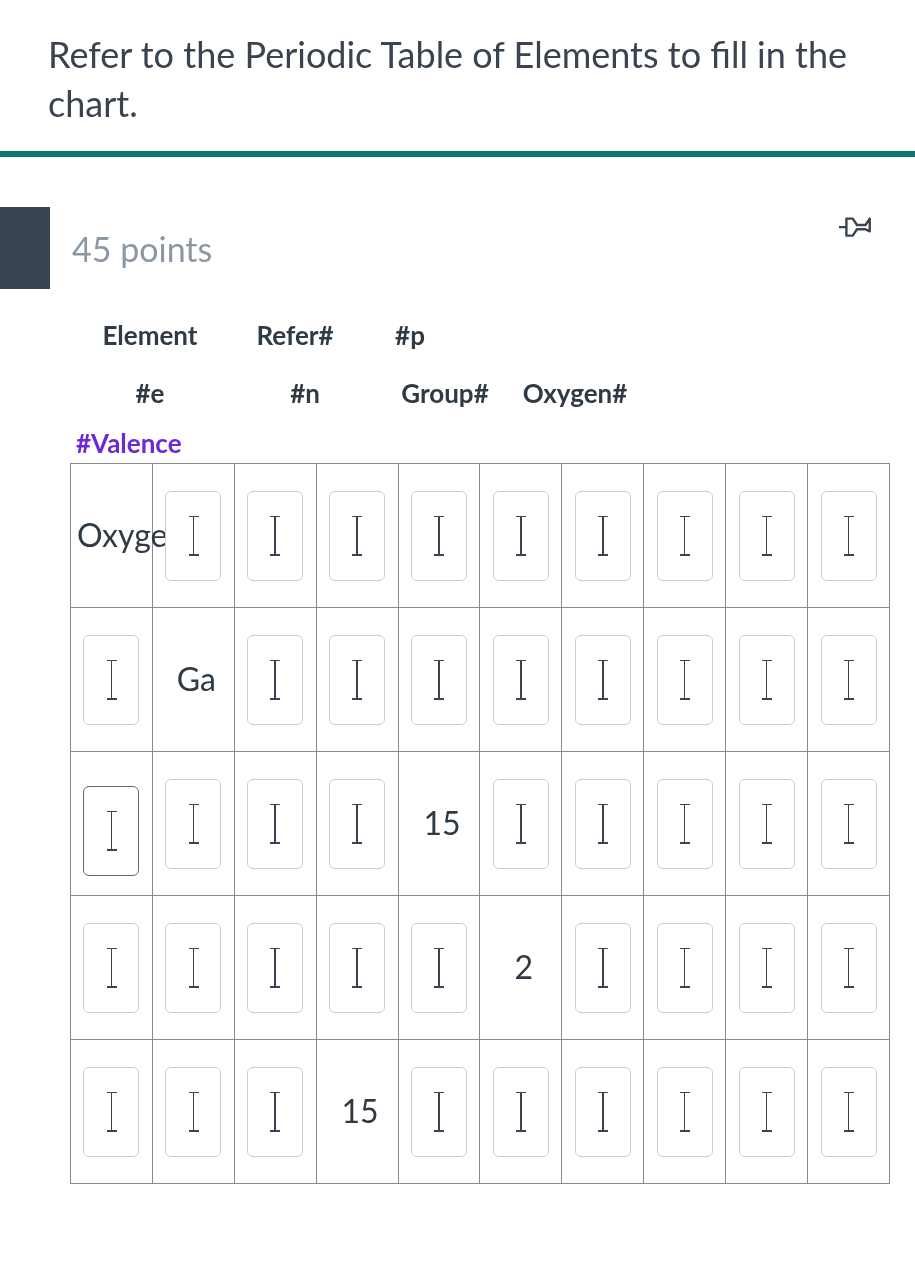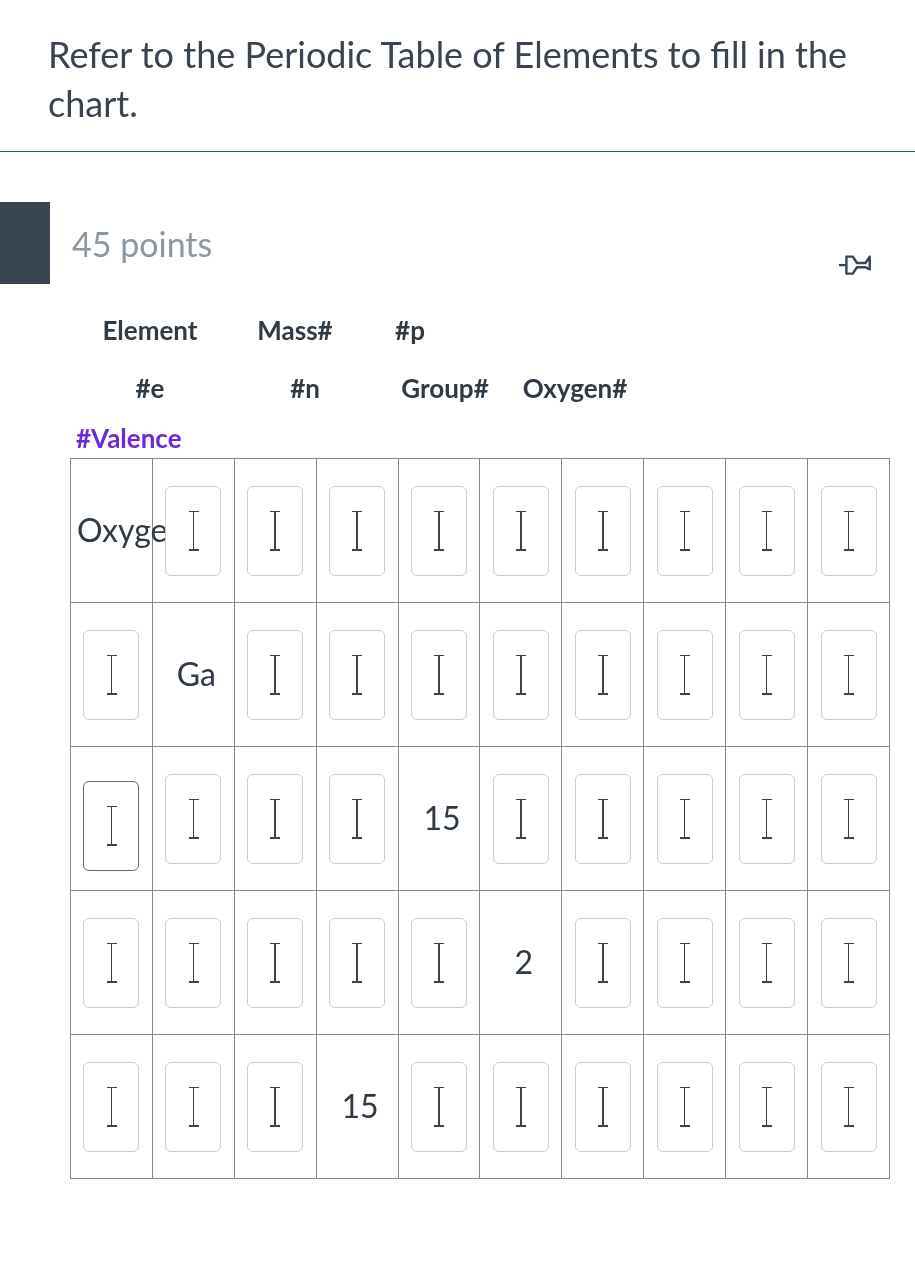--- a/index.html
+++ b/index.html
@@ -7,26 +7,26 @@
     margin: 0; padding: 0;
     font-family: -apple-system, BlinkMacSystemFont, "Segoe UI", "Lato", "Helvetica Neue", Arial, sans-serif;
     color: #3a4450;
     background: #fff;
   }
   .page { width: 915px; }
   .instructions {
     font-size: 36px;
     line-height: 1.35;
     padding: 30px 48px 24px 48px;
-    border-bottom: 1px solid #0f766e;
+    border-bottom: 6px solid #0f766e;
     color: #3a4450;
   }
   .question-header {
     display: flex;
-    align-items: flex-end;
+    align-items: flex-start;
     justify-content: space-between;
     padding-right: 40px;
     margin-top: 50px;
   }
   .qh-left { display: flex; align-items: center; }
   .qnum-box {
     width: 50px; height: 82px;
     background: #38444f;
     display: flex; align-items: center; justify-content: flex-end;
     color: #fff; font-size: 30px;
@@ -124,21 +124,21 @@
     <span class="pin-icon">
       <svg width="36" height="36" viewBox="0 0 24 24" fill="none" stroke="currentColor" stroke-width="1.6" stroke-linecap="round" stroke-linejoin="round">
         <path d="M15 3l6 6-3 1-4 4 1 5-3 3-4-4-5 5 5-5-4-4 3-3 5 1 4-4z" transform="rotate(45 12 12)"></path>
       </svg>
     </span>
   </div>
 
   <div class="qbody">
     <div class="headers-row1">
       <div class="hdr-element">Element</div>
-      <div class="hdr-mass">Mass#</div>
+      <div class="hdr-mass">Refer#</div>
       <div class="hdr-p">#p</div>
     </div>
     <div class="headers-row2">
       <div class="hdr-e">#e</div>
       <div class="hdr-n">#n</div>
       <div class="hdr-group">Group#</div>
       <div class="hdr-period">Oxygen#</div>
     </div>
     <div class="valence-label">#Valence</div>
 

